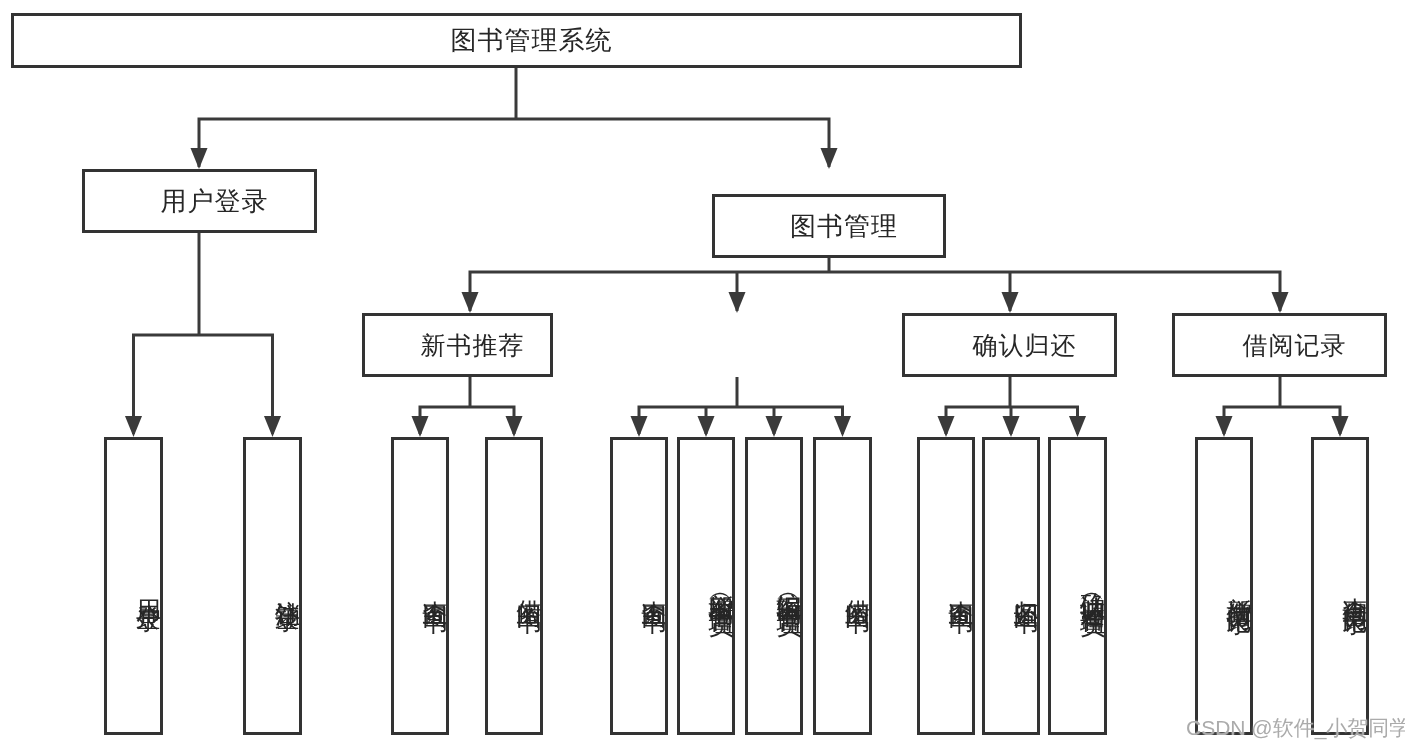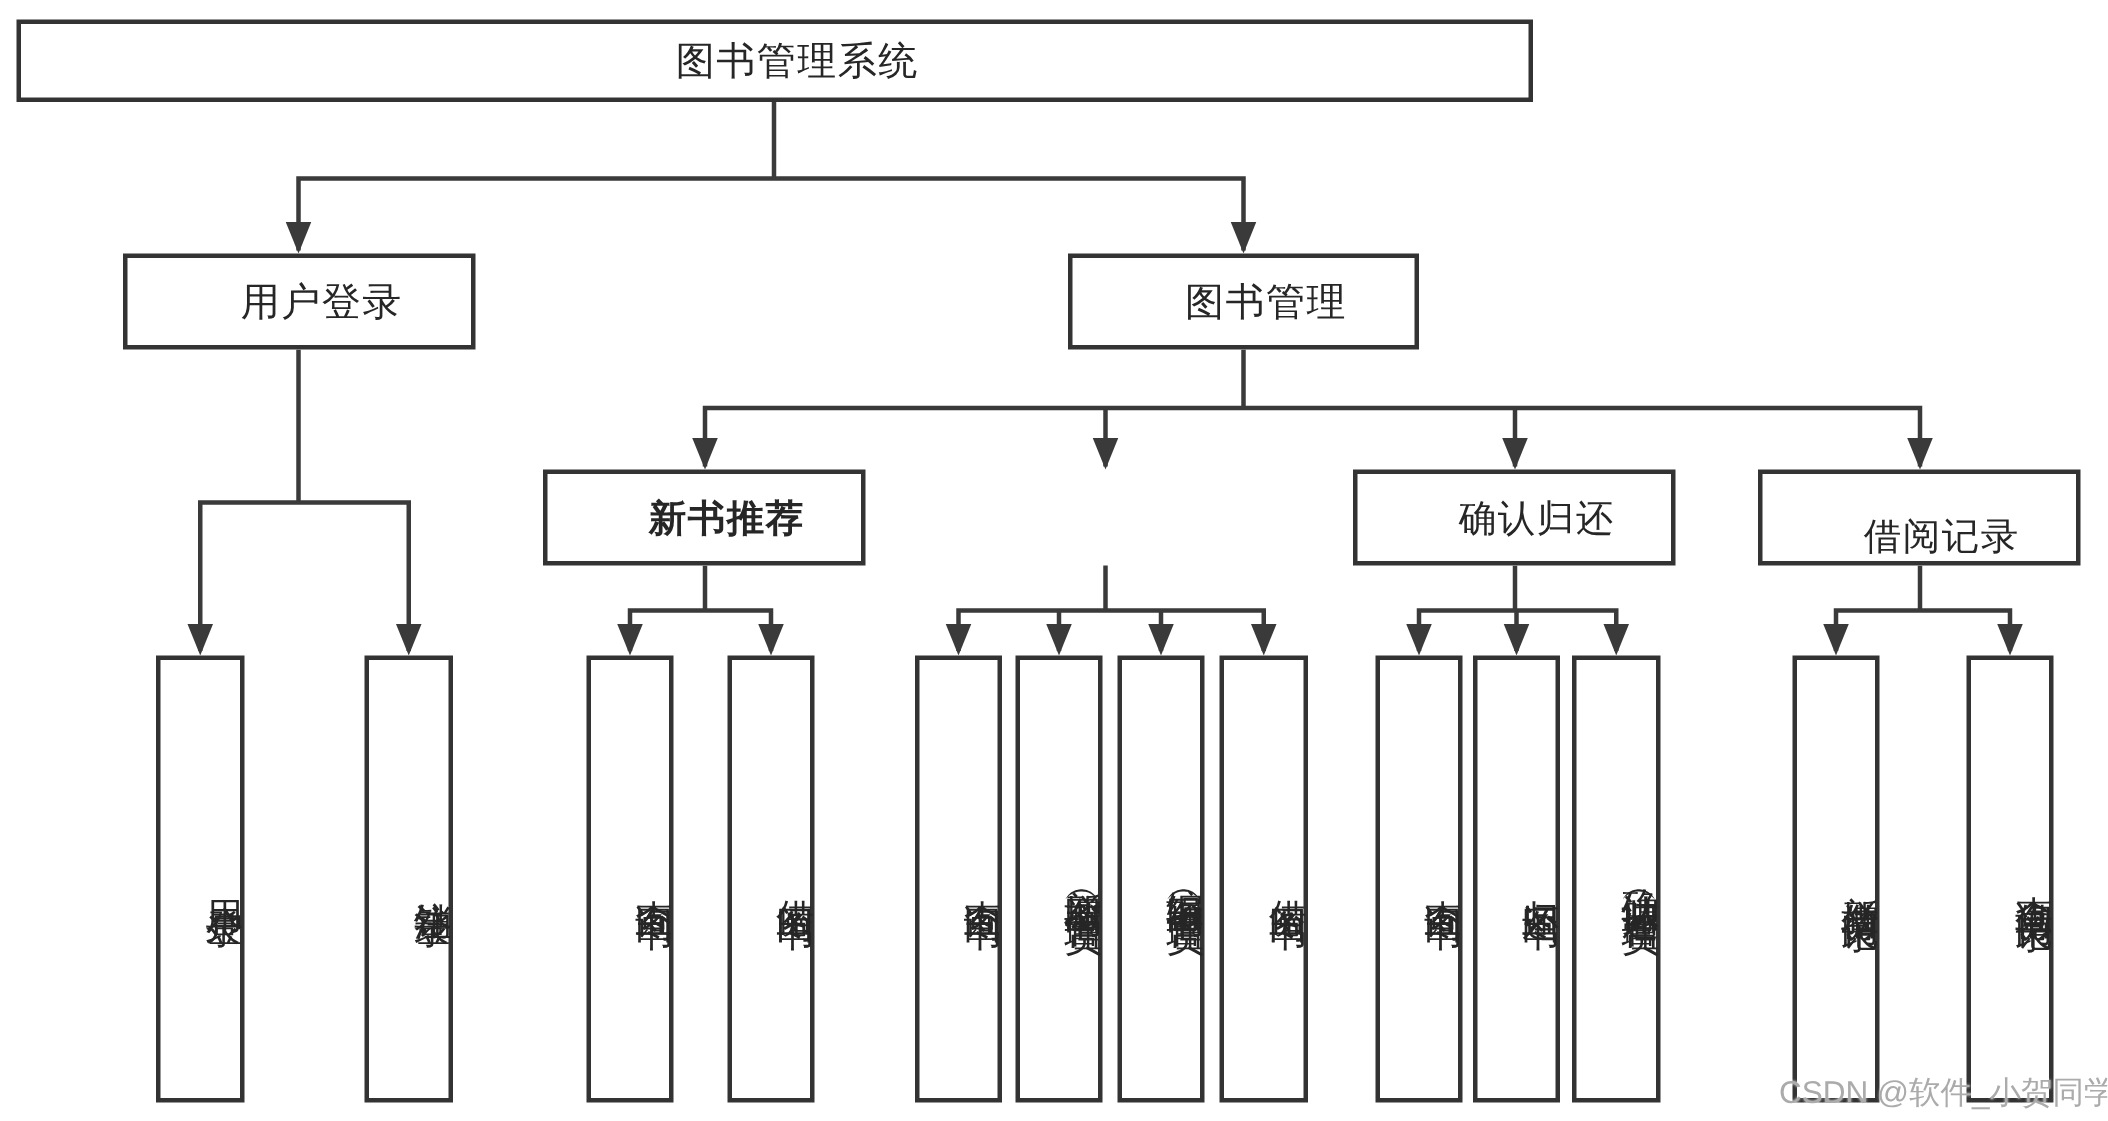--- a/index.html
+++ b/index.html
@@ -95,31 +95,31 @@
     </g>
   </svg>
 
   <div class="node hnode root">
     <span>图书管理系统</span>
   </div>
 
   <div class="node hnode lvl2" style="left:82px;width:235px;">
     <span>用户登录</span>
   </div>
-  <div class="node hnode lvl2" style="left:712px;width:234px;">
+  <div class="node hnode lvl2" style="left:712px;width:234px;margin-top:25px;">
     <span>图书管理</span>
   </div>
 
-  <div class="node hnode lvl3" style="left:362px;width:215px;font-weight:bold;">
+  <div class="node hnode lvl3" style="left:362px;width:191px;">
     <span>新书推荐</span>
   </div>
   <div class="node hnode lvl3" style="left:902px;width:215px;">
     <span>确认归还</span>
   </div>
-  <div class="node hnode lvl3" style="left:1172px;width:215px;align-items:flex-end;">
+  <div class="node hnode lvl3" style="left:1172px;width:215px;">
     <span>借阅记录</span>
   </div>
 
   <div class="node leaf" style="left:104px;width:59px;">
     <span>用户登录</span>
   </div>
   <div class="node leaf" style="left:243px;width:59px;">
     <span>注销登录</span>
   </div>
 

